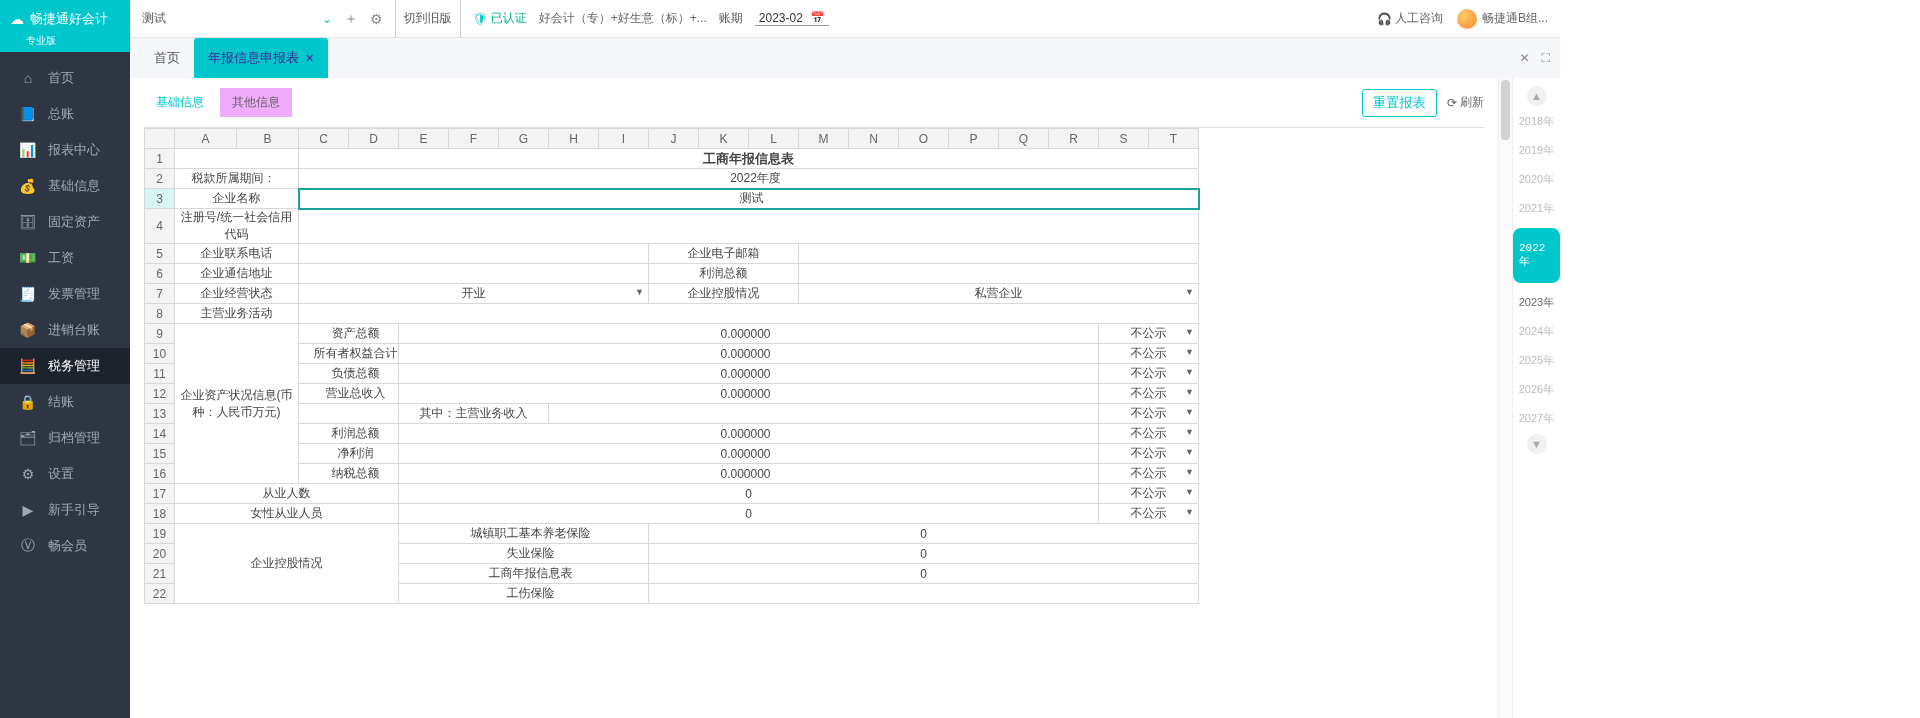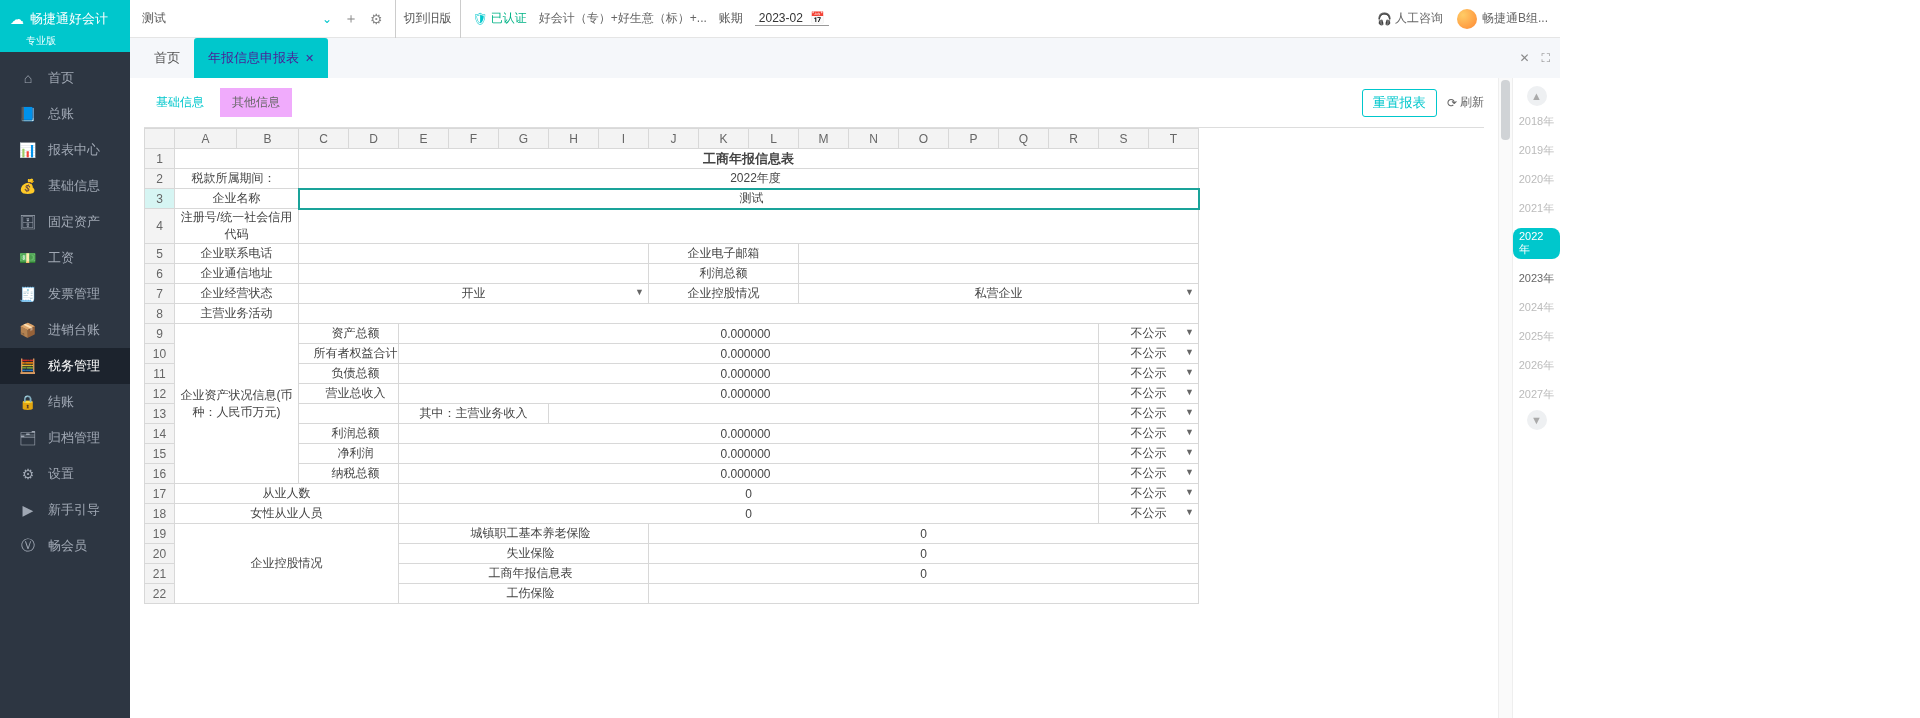--- a/index.html
+++ b/index.html
@@ -61,21 +61,21 @@
 .td-right { text-align: right; padding-right: 6px; margin-left: 38px; }
 .td-left { text-align: left; padding-left: 14px; }
 .drop-cell { position: relative; }
 .drop-arrow { position: absolute; right: 4px; top: 3px; color: #666; font-size: 9px; }
 .active-cell { outline: 2px solid #1aa39a; outline-offset:-1px; text-align:left; padding-left:6px; }
 
 .year-rail { width: 48px; border-left: 1px solid #eee; display: flex; flex-direction: column; align-items: center; padding: 8px 0; gap: 6px; background:#fff; }
 .year-up, .year-down { width: 20px; height: 20px; border-radius: 50%; background: #eef0f2; color: #aaa; display: flex; align-items: center; justify-content: center; cursor: pointer; font-size:11px; }
 .year-item { font-size: 11px; color: #bbb; cursor: pointer; padding: 2px 0; }
 .year-item.enabled { color: #666; }
-.year-item.active { background: #00c7cc; color: #fff; border-radius: 8px; padding: 2px 6px; }
+.year-item.active { background: #00c7cc; color: #fff; border-radius: 8px; padding: 14px 6px; font-family: Liberation Mono, monospace; }
 .vscroll { width:14px; background:#fafafa; border-left:1px solid #eee; position:relative;}
 .vscroll-thumb{ position:absolute; top:2px; left:2px; right:2px; height:60px; background:#d0d3d6; border-radius:4px; }
 </style>
 </head>
 <body>
 
 <div class="app">
 
   <div class="sidebar">
     <div class="logo-area">

